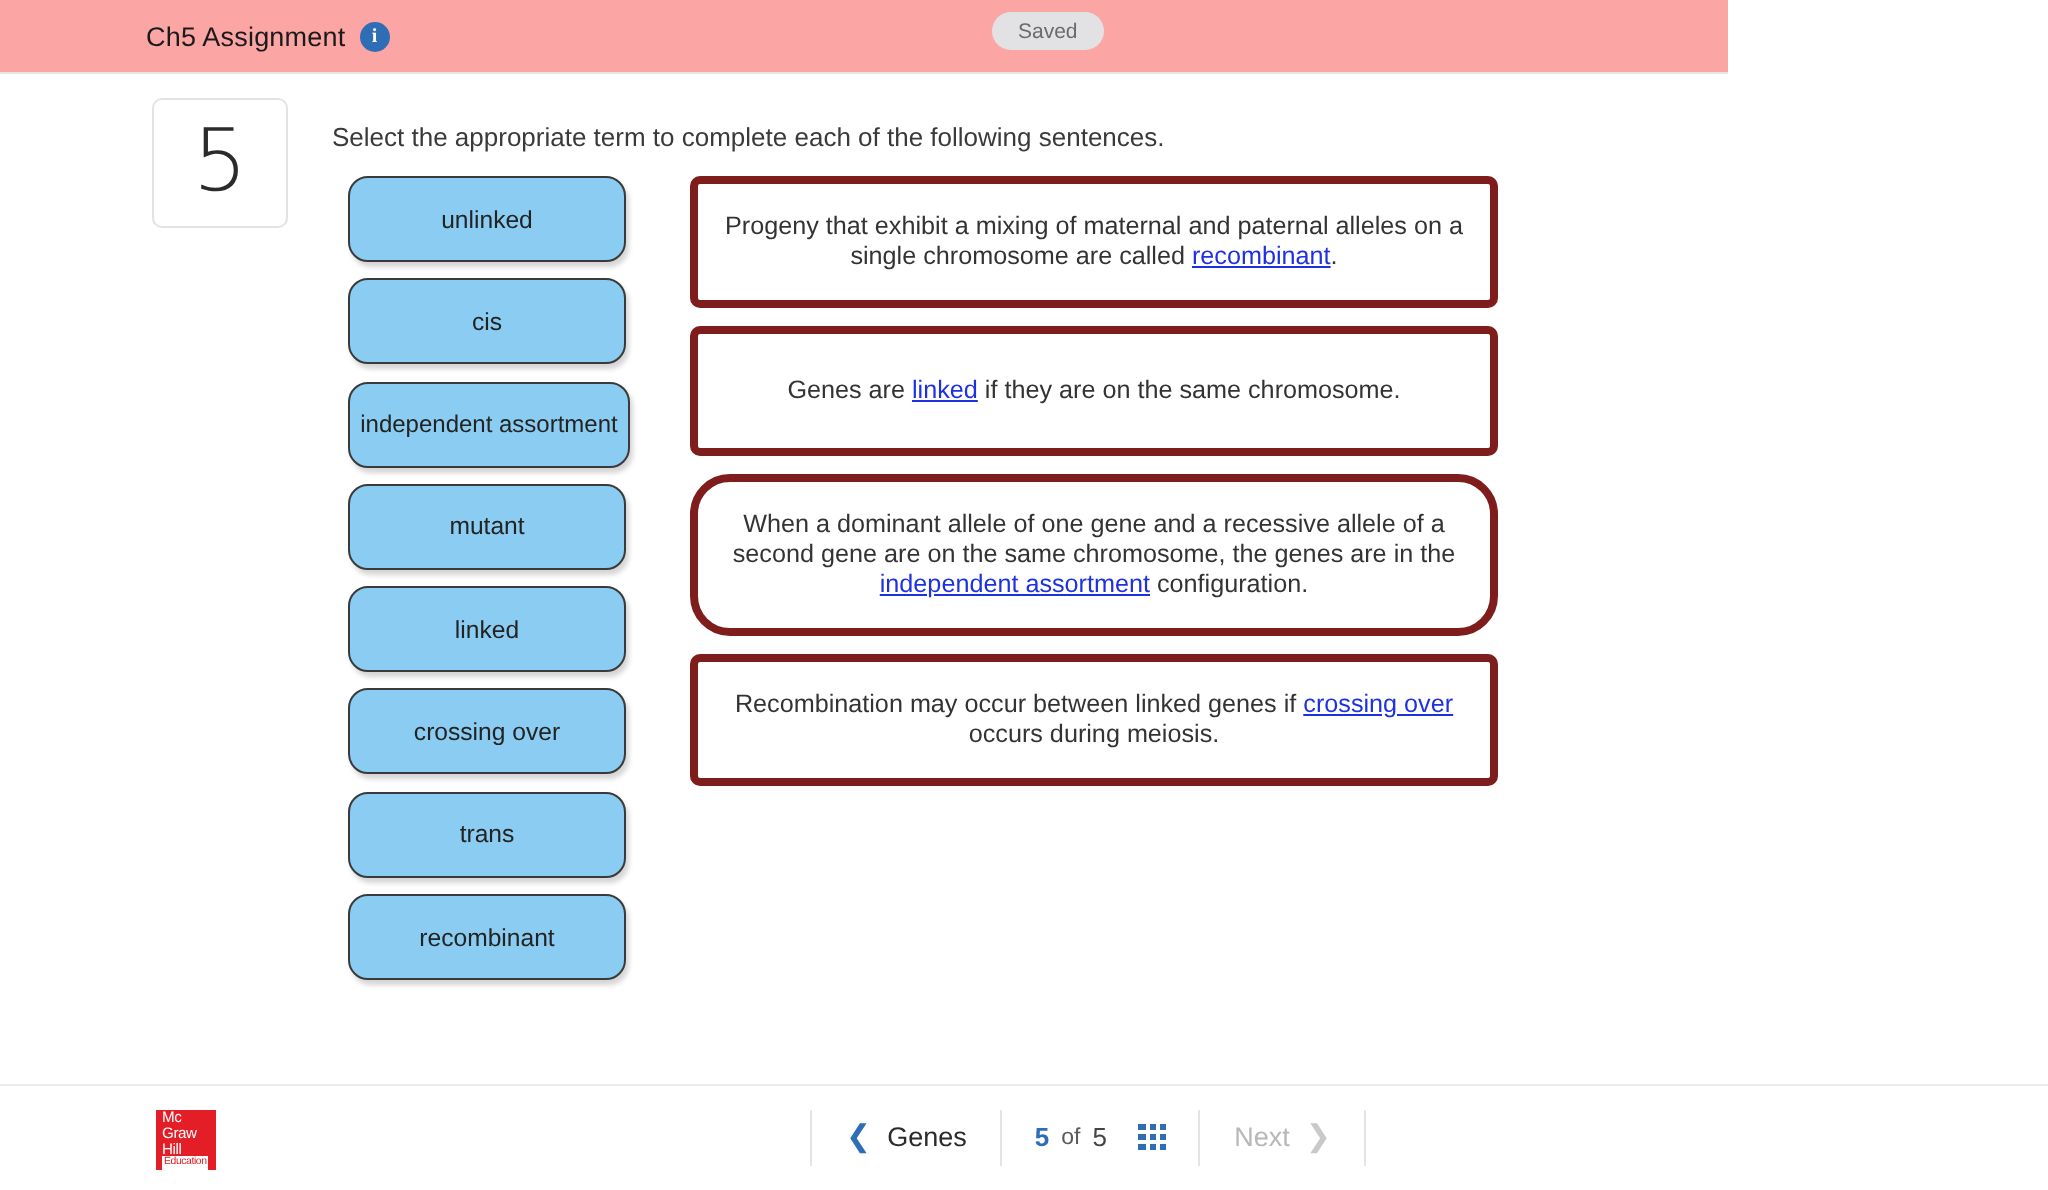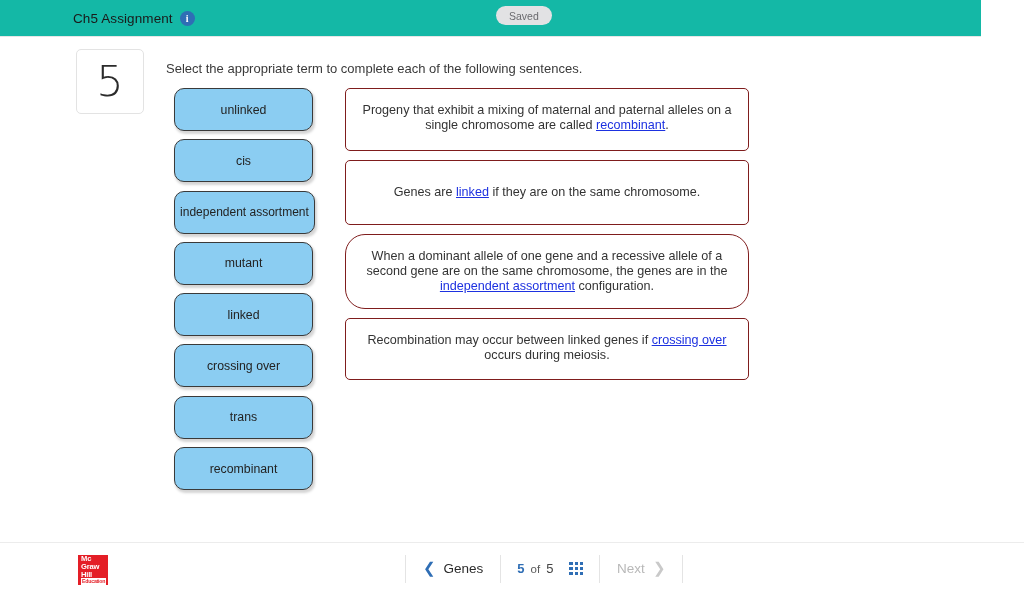--- a/index.html
+++ b/index.html
@@ -9,22 +9,22 @@
     overflow: hidden;
     background: #ffffff;
     font-family: "Liberation Sans", sans-serif;
     -webkit-font-smoothing: antialiased;
   }
 
   
   .header {
     position: absolute;
     top: 0; left: 0;
-    width: 981px; height: 37px;
-    background: #14b8a6;
+    width: 864px; height: 37px;
+    background: #fca5a5;
     border-bottom: 1px solid #e6e6e6;
   }
   .assignment-title-wrap {
     position: absolute;
     left: 73px; top: 0; height: 37px;
     display: flex; align-items: center; gap: 7px;
   }
   .assignment-title {
     font-size: 13.5px;
     color: #1a1a1a;
@@ -130,21 +130,21 @@
   }
 
   
   .answers {
     position: absolute;
     left: 345px; top: 51px;
     width: 404px;
   }
   .answer-box {
     width: 404px;
-    border: 1px solid #7f1d1d;
+    border: 4px solid #7f1d1d;
     border-radius: 5px;
     background: #ffffff;
     margin-bottom: 9px;
     padding: 14px 13px;
     text-align: center;
     font-size: 12.6px;
     line-height: 1.19;
     color: #333333;
   }
   .answer-box.b1 { min-height: 63px; }
@@ -169,21 +169,21 @@
     position: absolute;
     left: 78px; top: 12px;
     width: 30px; height: 30px;
     background: #e41e26;
     padding: 2px 3px;
     display: flex; flex-direction: column; justify-content: center;
   }
   .mh-line {
     color: #ffffff;
     font-family: "Liberation Sans", sans-serif;
-    font-weight: bold;
+    font-weight: normal;
     font-size: 7.6px;
     line-height: 7.6px;
     letter-spacing: -0.2px;
   }
   .mh-line.small {
     font-size: 5.2px;
     line-height: 6.4px;
     background: #ffffff;
     color: #e41e26;
     display: inline-block;

